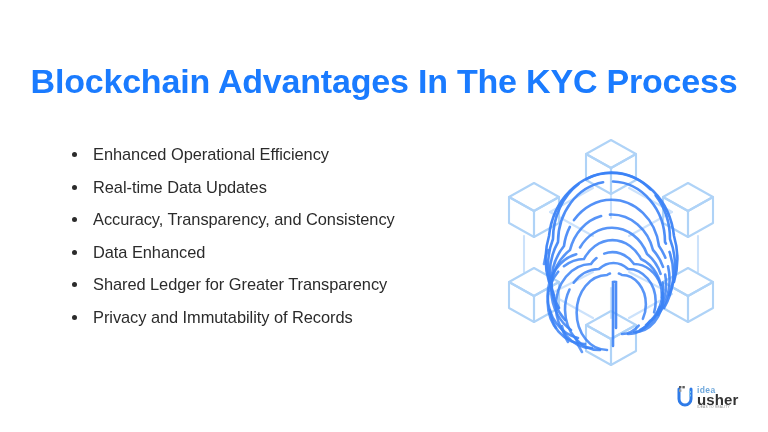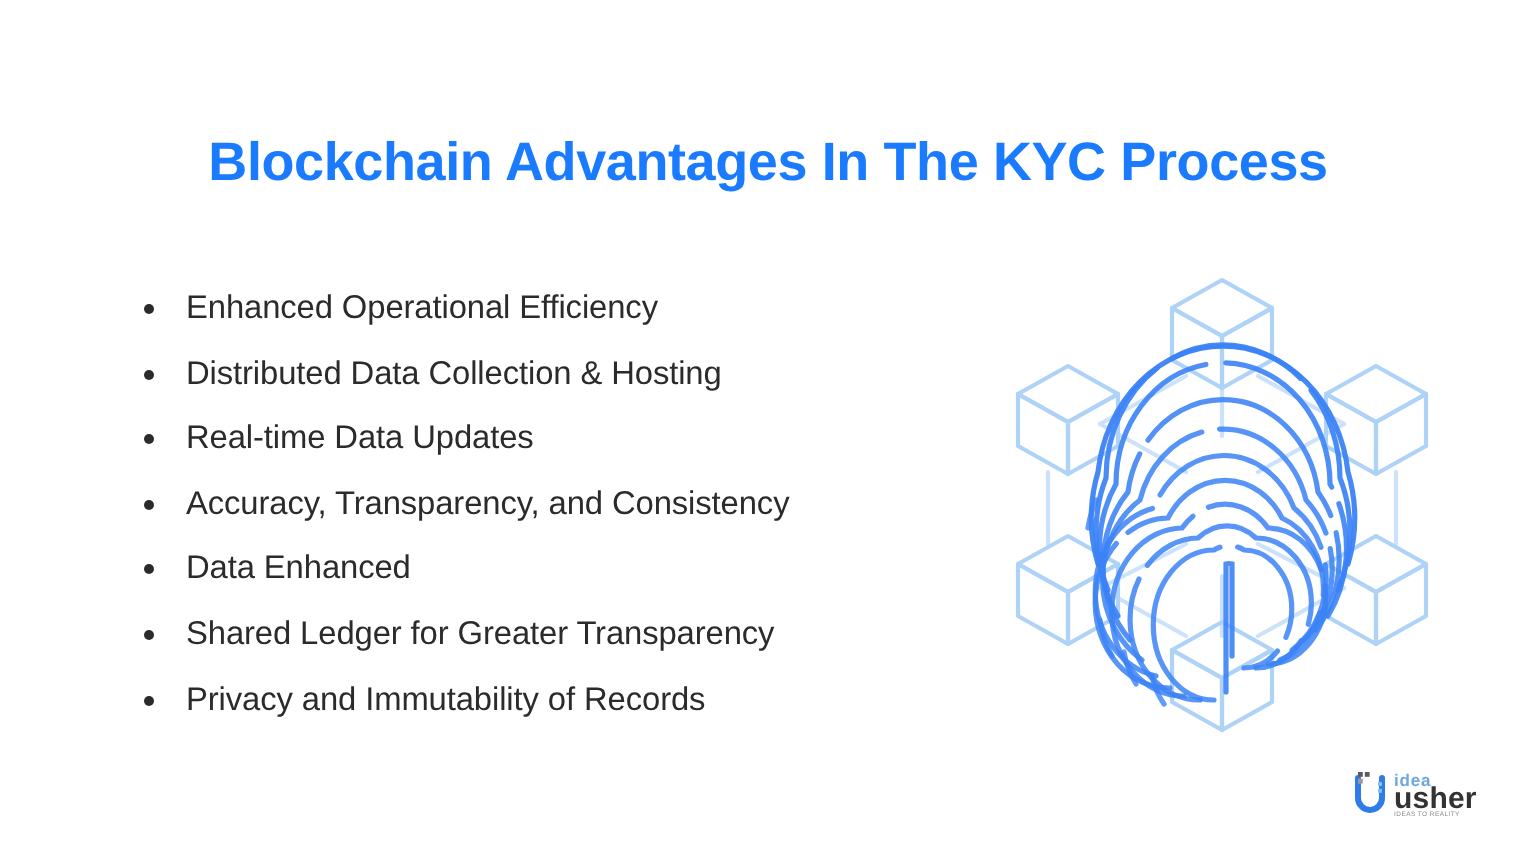--- a/index.html
+++ b/index.html
@@ -22,21 +22,21 @@
     background: #ffffff;
   }
 
   
   #slide-title {
     position: absolute;
     left: 0;
     top: 64px;
     width: 768px;
     text-align: center;
-    font-size: 27px;
+    font-size: 34px;
     font-weight: bold;
     color: #1A7BFF;
     letter-spacing: -0.2px;
     line-height: 34px;
     white-space: nowrap;
   }
 
   
   #advantages-list {
     position: absolute;
@@ -136,24 +136,20 @@
 <body>
 
 <div id="slide">
 
   <div id="slide-title">Blockchain Advantages In The KYC Process</div>
 
   <ul id="advantages-list">
     <li class="bullet-row">
       <span class="bullet-dot"></span>
       <span class="bullet-text">Enhanced Operational Efficiency</span>
-    </li>
-    <li class="bullet-row">
-      <span class="bullet-dot"></span>
-      <span class="bullet-text">Distributed Data Collection &amp; Hosting</span>
     </li>
     <li class="bullet-row">
       <span class="bullet-dot"></span>
       <span class="bullet-text">Real-time Data Updates</span>
     </li>
     <li class="bullet-row">
       <span class="bullet-dot"></span>
       <span class="bullet-text">Accuracy, Transparency, and Consistency</span>
     </li>
     <li class="bullet-row">

